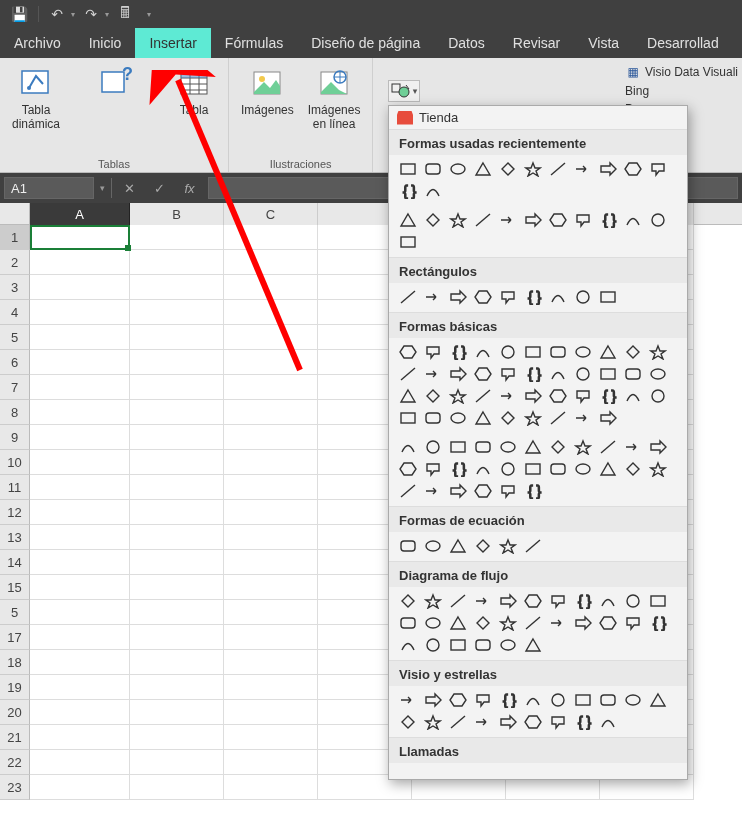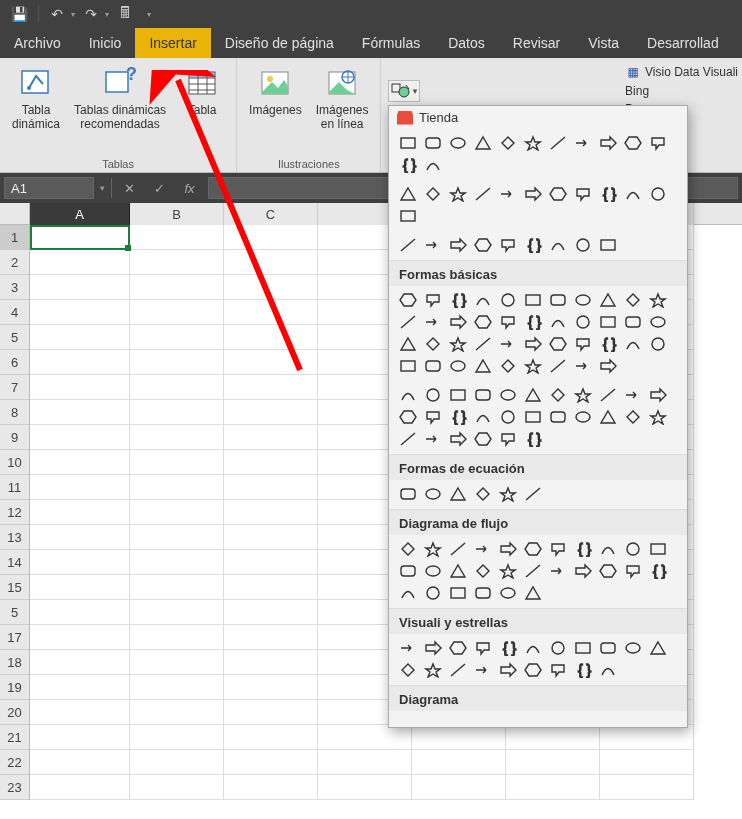--- a/index.html
+++ b/index.html
@@ -5,21 +5,21 @@
 * { margin: 0; padding: 0; box-sizing: border-box; font-family: "Segoe UI", Arial, sans-serif; }
 body { background: #fff; width: 742px; height: 819px; overflow: hidden; position: relative; }
 
 .titlebar { background: #404040; height: 28px; display: flex; align-items: center; padding: 0 8px; gap: 4px; }
 .titlebar .qat-btn { width: 24px; height: 22px; display: flex; align-items: center; justify-content: center; color: #d0d0d0; font-size: 14px; cursor: pointer; }
 .qat-sep { width: 1px; height: 16px; background: #555; margin: 0 2px; }
 .qat-arrow { color: #999; font-size: 8px; margin-left: -2px; }
 
 .menubar { background: #404040; height: 30px; display: flex; align-items: stretch; }
 .menu-item { padding: 0 14px; display: flex; align-items: center; color: #e0e0e0; font-size: 14px; cursor: pointer; }
-.menu-item.active { background: #eab308; color: #333; }
+.menu-item.active { background: #5eead4; color: #333; }
 
 .ribbon { background: #e6e6e6; height: 115px; display: flex; border-bottom: 1px solid #bbb; position: relative; }
 .ribbon-group { display: flex; flex-direction: column; align-items: center; padding: 4px 6px 2px; border-right: 1px solid #cfcfcf; }
 .ribbon-btns { display: flex; gap: 2px; flex: 1; }
 .ribbon-btn { display: flex; flex-direction: column; align-items: center; justify-content: flex-start; padding: 4px 6px; cursor: pointer; min-width: 56px; }
 .ribbon-btn .big-icon { width: 34px; height: 34px; margin-bottom: 4px; display: flex; align-items: center; justify-content: center; font-size: 26px; }
 .ribbon-btn .label { font-size: 12px; color: #333; text-align: center; line-height: 1.15; }
 .ribbon-group-label { font-size: 11px; color: #555; padding-top: 2px; }
 
 .right-ribbon { position:absolute; right:0; top:0; padding:6px 4px; font-size:12px; color:#333; }
@@ -71,22 +71,22 @@
   <div class="qat-btn">↷</div>
   <span class="qat-arrow">▾</span>
   <div class="qat-btn" style="font-size:16px;">🖩</div>
   <span class="qat-arrow" style="margin-left:6px;">▾</span>
 </div>
 
 <div class="menubar">
   <div class="menu-item">Archivo</div>
   <div class="menu-item">Inicio</div>
   <div class="menu-item active">Insertar</div>
+  <div class="menu-item">Fórmulas</div>
   <div class="menu-item">Diseño de página</div>
-  <div class="menu-item">Fórmulas</div>
   <div class="menu-item">Datos</div>
   <div class="menu-item">Revisar</div>
   <div class="menu-item">Vista</div>
   <div class="menu-item">Desarrollad</div>
 </div>
 
 <div class="ribbon">
   <div class="ribbon-group">
     <div class="ribbon-btns">
       <div class="ribbon-btn">
@@ -100,22 +100,20 @@
         <div class="label" style="white-space:pre-line;">Tabla
 dinámica</div>
       </div>
       <div class="ribbon-btn" style="min-width:96px;">
         <div class="big-icon">
           <svg width="34" height="34" viewBox="0 0 34 34">
               <rect x="3" y="6" width="22" height="20" fill="#fff" stroke="#3b7bbf" stroke-width="1.5"></rect>
               <text x="23" y="14" font-size="18" fill="#3b7bbf" font-weight="bold">?</text>
             </svg>
         </div>
-        <div class="label" style="white-space:pre-line;">Tablas dinámicas
-recomendadas</div>
       </div>
       <div class="ribbon-btn">
         <div class="big-icon">
           <svg width="34" height="34" viewBox="0 0 34 34">
               <rect x="4" y="6" width="26" height="22" fill="#fff" stroke="#555"></rect>
               <line x1="4" y1="12" x2="30" y2="12" stroke="#555"></line>
               <line x1="4" y1="18" x2="30" y2="18" stroke="#555"></line>
               <line x1="4" y1="24" x2="30" y2="24" stroke="#555"></line>
               <line x1="13" y1="6" x2="13" y2="28" stroke="#555"></line>
               <line x1="22" y1="6" x2="22" y2="28" stroke="#555"></line>
@@ -437,20 +435,21 @@
         <div class="cell" style="width: 94px;"></div>
       </div>
     </div>
 </div>
 
 <div class="shapes-panel" id="shapes-panel">
   <div class="store-row">
     <span class="store-icon"></span>
     <span style="color:#333;">Tienda</span>
   </div>
+  <div class="sp-header">Formas usadas recientemente</div>
     <div class="sp-grid">
       <div class="sp-shape">
         <svg viewBox="0 0 18 16">
           <rect x="2" y="3" width="14" height="10"></rect>
         </svg>
       </div>
       <div class="sp-shape">
         <svg viewBox="0 0 18 16">
           <rect x="2" y="3" width="14" height="10" rx="3"></rect>
         </svg>
@@ -566,20 +565,21 @@
         <svg viewBox="0 0 18 16">
           <circle cx="9" cy="8" r="6"></circle>
         </svg>
       </div>
       <div class="sp-shape">
         <svg viewBox="0 0 18 16">
           <rect x="2" y="3" width="14" height="10"></rect>
         </svg>
       </div>
     </div>
+    <div class="sp-header">Rectángulos</div>
     <div class="sp-grid">
       <div class="sp-shape">
         <svg viewBox="0 0 18 16">
           <line x1="2" y1="14" x2="16" y2="2"></line>
         </svg>
       </div>
       <div class="sp-shape">
         <svg viewBox="0 0 18 16">
           <path d="M2 8 L12 8 M12 8 L9 5 M12 8 L9 11"></path>
         </svg>
@@ -1144,21 +1144,21 @@
         <svg viewBox="0 0 18 16">
           <ellipse cx="9" cy="8" rx="7" ry="5"></ellipse>
         </svg>
       </div>
       <div class="sp-shape">
         <svg viewBox="0 0 18 16">
           <polygon points="9,2 16,14 2,14"></polygon>
         </svg>
       </div>
     </div>
-    <div class="sp-header">Visuali y estrellas</div>
+    <div class="sp-header">Visio y estrellas</div>
     <div class="sp-grid">
       <div class="sp-shape">
         <svg viewBox="0 0 18 16">
           <path d="M2 8 L12 8 M12 8 L9 5 M12 8 L9 11"></path>
         </svg>
       </div>
       <div class="sp-shape">
         <svg viewBox="0 0 18 16">
           <polygon points="2,5 11,5 11,2 17,8 11,14 11,11 2,11"></polygon>
         </svg>
@@ -1247,21 +1247,21 @@
         <svg viewBox="0 0 18 16">
           <text x="4" y="13" font-size="14" stroke="none" fill="#333">{ }</text>
         </svg>
       </div>
       <div class="sp-shape">
         <svg viewBox="0 0 18 16">
           <path d="M3 13 Q9 0 15 13"></path>
         </svg>
       </div>
     </div>
-    <div class="sp-header">Diagrama</div>
+    <div class="sp-header">Llamadas</div>
     <div class="sp-grid"></div>
 </div>
 
 <svg class="arrow-annotation" width="200" height="320">
   <defs>
       <marker id="ah" markerWidth="12" markerHeight="12" refX="2" refY="6" orient="auto">
     <path d="M0,0 L12,6 L0,12 L3,6 Z" fill="#ff0000"></path>
       </marker>
     </defs>
   <line x1="170" y1="300" x2="48" y2="10" stroke="#ff0000" stroke-width="6" marker-end="url(#ah)"></line>

